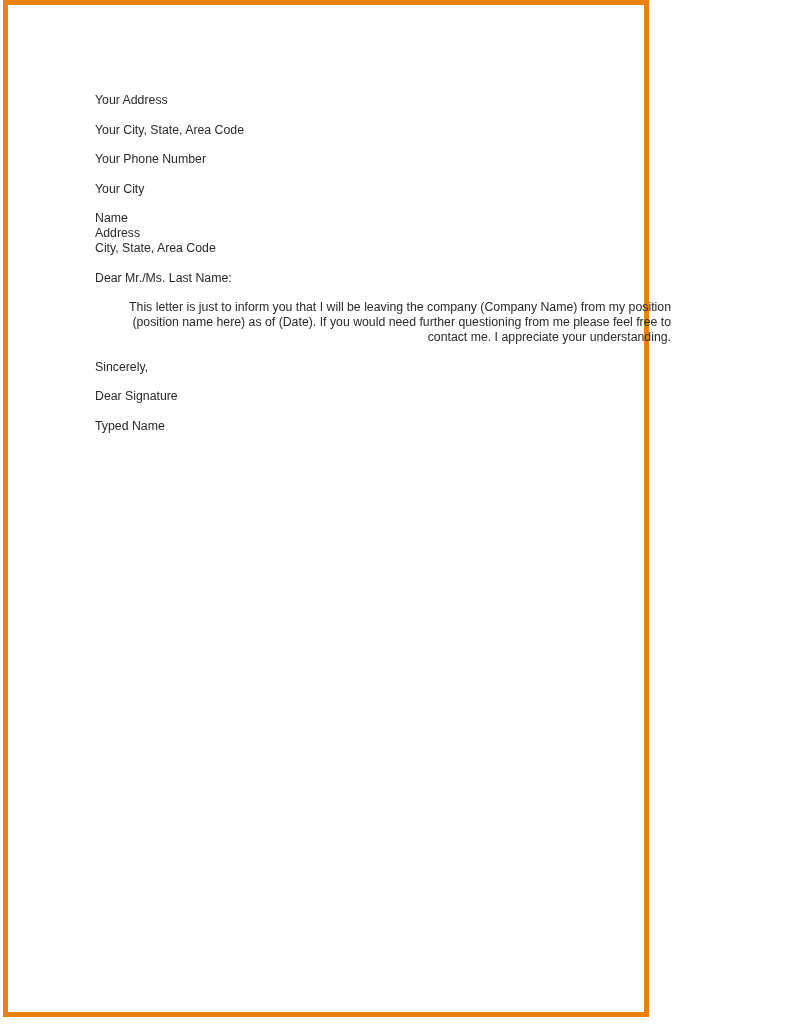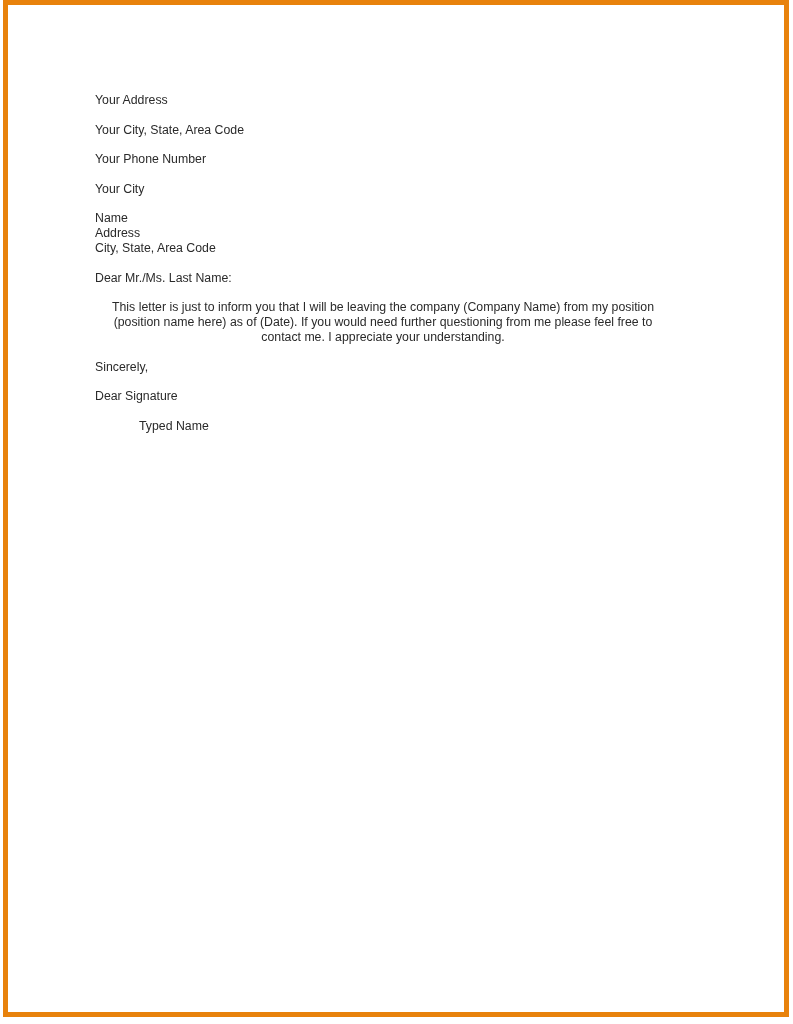--- a/index.html
+++ b/index.html
@@ -13,21 +13,21 @@
     background: #ffffff;
     font-family: "Liberation Sans", sans-serif;
     overflow: hidden;
   }
 
   
   .page-frame {
     position: absolute;
     left: 3px;
     top: 0px;
-    width: 786px;
+    width: 646px;
     height: 1017px;
     border: 5px solid #e8820c;
     background: #22c55e;
     box-sizing: border-box;
   }
 
   .sheet {
     position: absolute;
     left: 0;
     top: 0;
@@ -48,38 +48,37 @@
     -webkit-font-smoothing: antialiased;
   }
 
   .block {
     margin: 0 0 14.5px 0;
     padding: 0;
   }
 
   .block:last-child {
     margin-bottom: 0;
-    margin-left: 44px;
   }
 
   
   .block-tight {
     margin: 0 0 14.5px 0;
   }
 
   .block-tight .line {
     display: block;
     line-height: 15px;
   }
 
   
   .paragraph {
     margin: 0 0 14.5px 0;
     line-height: 15px;
-    text-align: center;
+    text-align: right;
   }
 </style>
 </head>
 <body>
 
 <div class="page-frame">
   <div class="sheet">
 
     <div class="letter">
 

